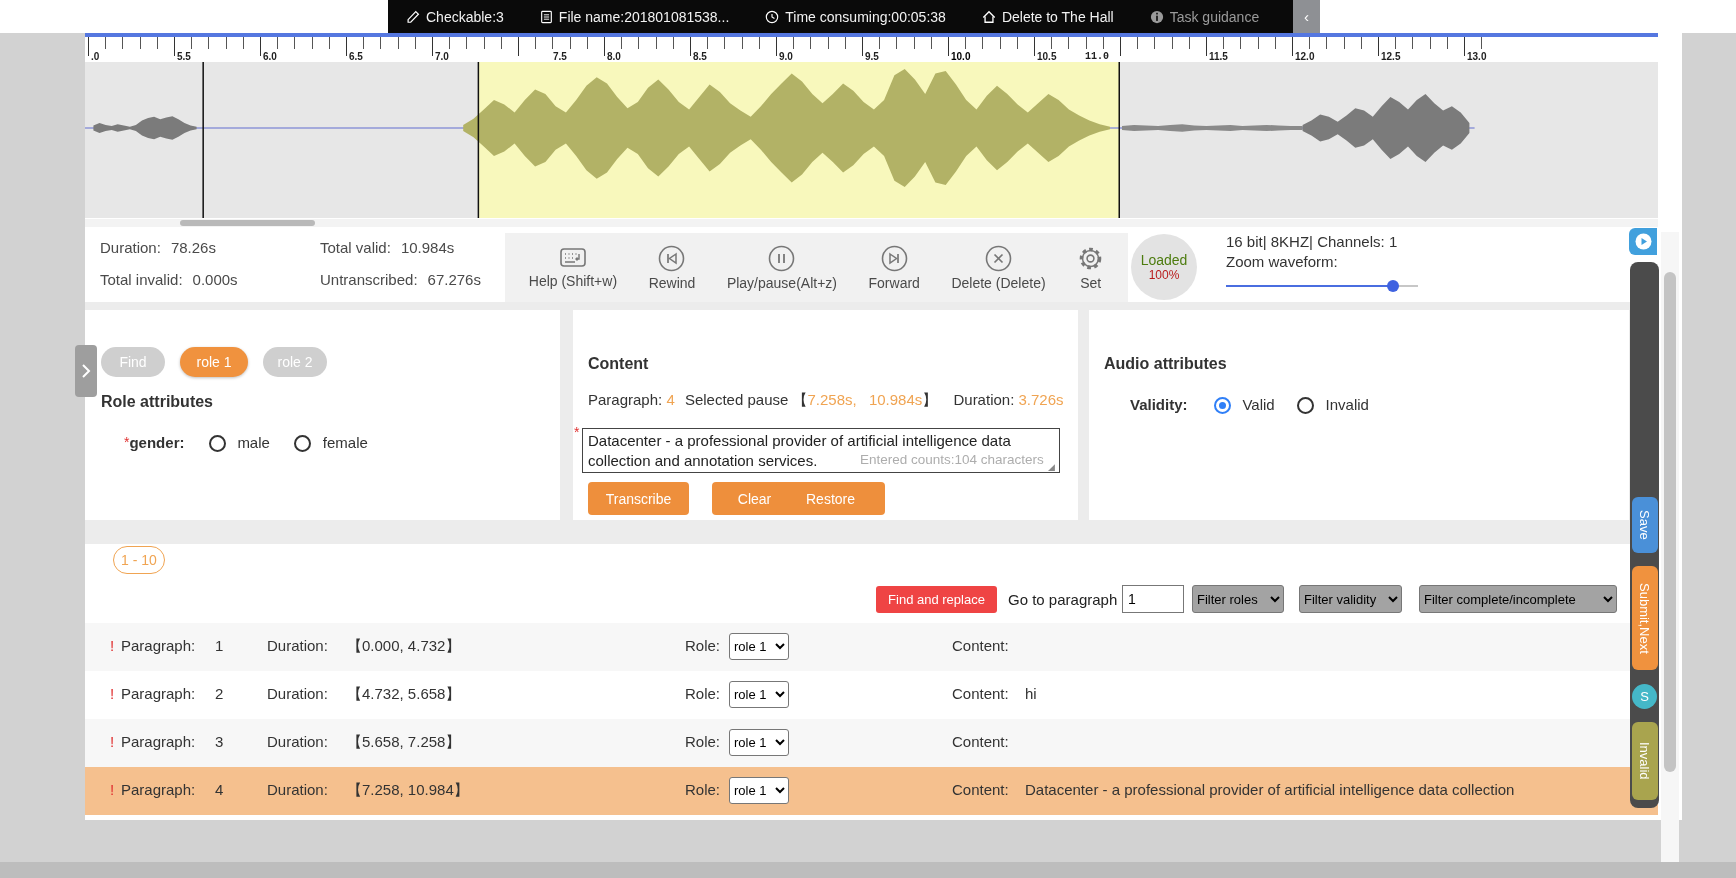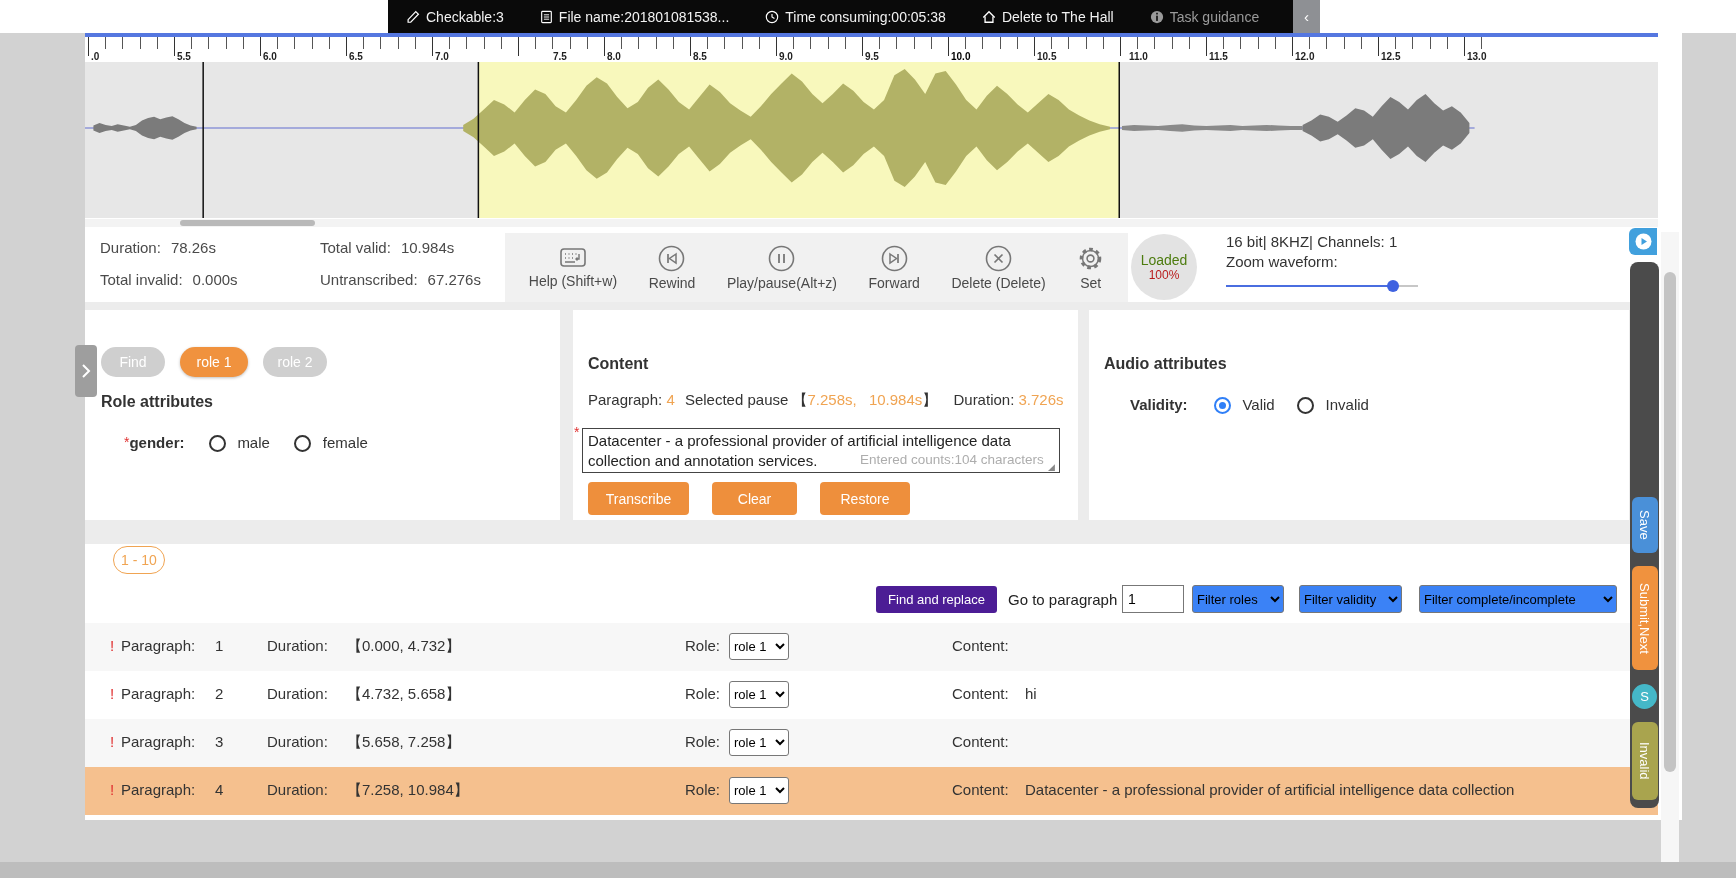--- a/index.html
+++ b/index.html
@@ -74,24 +74,24 @@
   .expander { left:75px; top:345px; width:22px; height:52px; background:#9e9e9e; border-radius:4px; color:#fff; display:flex; align-items:center; justify-content:center; font-size:18px; }
 
   .txtarea { left:582px; top:428px; width:478px; height:45px; border:1px solid #444; font-size:15px; color:#222; padding:2px 5px; resize:none; font-family:"Liberation Sans","DejaVu Sans",sans-serif; line-height:1.35; background:#fff; }
   .counter { left:860px; top:452px; font-size:13.5px; color:#adadad; }
   .resize-grip { left:1048px; top:462px; font-size:9px; color:#888; }
   .obtn { position:absolute; background:#ee8f3c; color:#fff; font-size:14px; border:none; border-radius:4px; height:33px; display:flex; align-items:center; justify-content:center; cursor:pointer; }
 
   .lower-white { left:85px; top:544px; width:1573px; height:272px; background:#fff; }
   .page-badge { left:113px; top:546px; width:52px; height:28px; border:1.5px solid #f0a452; border-radius:14px; color:#f0a452; font-size:14px; display:flex; align-items:center; justify-content:center; background:#fff; }
 
-  .find-btn { left:876px; top:586px; width:121px; height:27px; background:#4c1d95; color:#fff; font-size:13px; border:none; border-radius:3px; display:flex; align-items:center; justify-content:center; cursor:pointer; }
+  .find-btn { left:876px; top:586px; width:121px; height:27px; background:#ef4444; color:#fff; font-size:13px; border:none; border-radius:3px; display:flex; align-items:center; justify-content:center; cursor:pointer; }
   .goto-lbl { left:1008px; top:591px; font-size:15px; color:#222; }
   .goto-input { left:1122px; top:585px; width:62px; height:28px; border:1px solid #777; font-size:14px; padding-left:5px; }
-  .fsel { position:absolute; height:28px; font-size:13px; border:1px solid #777; background:#3b82f6; border-radius:3px; font-family:"Liberation Sans","DejaVu Sans",sans-serif; }
+  .fsel { position:absolute; height:28px; font-size:13px; border:1px solid #777; background:#a3a3a3; border-radius:3px; font-family:"Liberation Sans","DejaVu Sans",sans-serif; }
 
   .trow { position:absolute; left:85px; width:1573px; height:48px; }
   .trow.even { background:#f7f7f7; }
   .trow.oddw { background:#ffffff; }
   .trow.highlight { background:#f5c08e; }
   .trow span { position:absolute; top:14px; font-size:15px; color:#333; white-space:nowrap; }
   .c-flag { left:25px; color:#e03131 !important; }
   .c-parl { left:36px; }
   .c-parn { left:130px; }
   .c-durl { left:182px; }
@@ -252,21 +252,21 @@
       <div class="rlabel" style="left: 178px;">6.0</div>
       <div class="rlabel" style="left: 264px;">6.5</div>
       <div class="rlabel" style="left: 350px;">7.0</div>
       <div class="rlabel" style="left: 436px; margin-left: 32px;">7.5</div>
       <div class="rlabel" style="left: 522px;">8.0</div>
       <div class="rlabel" style="left: 608px;">8.5</div>
       <div class="rlabel" style="left: 694px;">9.0</div>
       <div class="rlabel" style="left: 780px;">9.5</div>
       <div class="rlabel bold" style="left: 866px;">10.0</div>
       <div class="rlabel" style="left: 952px;">10.5</div>
-      <div class="rlabel" style="left: 1044px;">11.0</div>
+      <div class="rlabel" style="left: 1000px; font-family: Liberation Mono, monospace;">11.0</div>
       <div class="rlabel" style="left: 1124px;">11.5</div>
       <div class="rlabel" style="left: 1210px;">12.0</div>
       <div class="rlabel" style="left: 1296px;">12.5</div>
       <div class="rlabel" style="left: 1382px;">13.0</div>
     </div>
 
   <svg class="abs wavebox" id="wave-svg" viewBox="0 0 1573 156">
       <rect x="393.376" y="0" width="640.8720000000001" height="156" fill="#f8f8bc"></rect>
       <rect x="0" y="65.25" width="1389.6000000000001" height="1.5" fill="#8f97d8"></rect>
       <polygon points="8.4,63.5 14.5,61.0 20.6,62.9 26.7,64.1 32.7,62.3 38.8,63.5 44.9,64.8 50.9,62.9 57.0,58.6 63.1,56.1 69.1,54.8 75.2,57.3 81.3,55.5 87.4,54.2 93.4,57.3 99.5,61.0 105.6,63.5 111.6,64.8 111.6,67.2 105.6,68.5 99.5,71.0 93.4,74.7 87.4,77.8 81.3,76.5 75.2,74.7 69.1,77.2 63.1,75.9 57.0,73.4 50.9,69.1 44.9,67.2 38.8,68.5 32.7,69.7 26.7,67.9 20.6,69.1 14.5,71.0 8.4,68.5" fill="#7b7b7b"></polygon>
@@ -401,21 +401,21 @@
     <span class="orange-t" style="margin-left:8px;">10.984s</span><span>】</span>
     <span style="margin-left:12px;">Duration:</span>
     <span class="orange-t">3.726s</span>
   </div>
   <span class="abs red" style="left:574px;top:424px;font-size:14px;">*</span>
   <textarea class="abs txtarea" style="">Datacenter - a professional provider of artificial intelligence data collection and annotation services.</textarea>
   <div class="abs counter">Entered counts:104 characters</div>
   <div class="abs resize-grip">◢</div>
   <button class="obtn" style="left:588px;top:482px;width:101px;">Transcribe</button>
   <button class="obtn" style="left:712px;top:482px;width:85px;">Clear</button>
-  <button class="obtn" style="left:820px;top:482px;width:90px;">Restore</button>
+  <button class="obtn" style="left:776px;top:482px;width:109px;">Restore</button>
 
   <div class="abs h-bold" style="left:1104px;top:355px;">Audio attributes</div>
   <div class="abs" style="left:1130px;top:396px;">
     <span class="blbl">Validity:</span>
     <span class="radio checked" style="margin-left:22px;"></span>
     <span class="lbl" style="margin-left:7px;">Valid</span>
     <span class="radio" style="margin-left:18px;"></span>
     <span class="lbl" style="margin-left:7px;">Invalid</span>
   </div>
 

